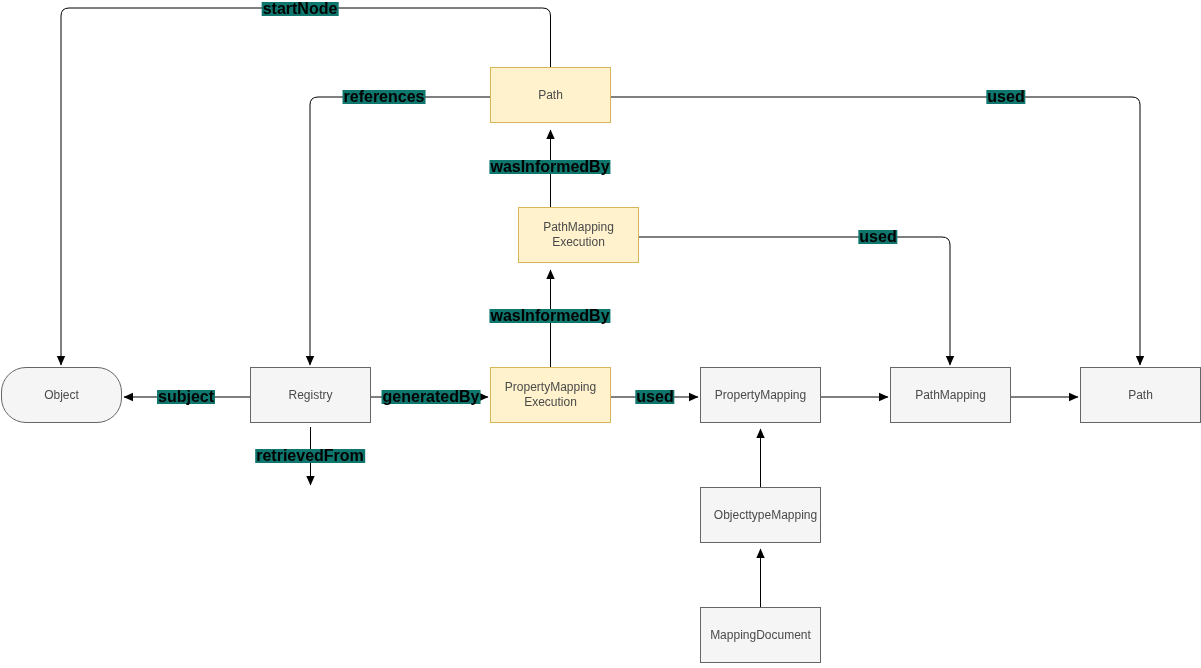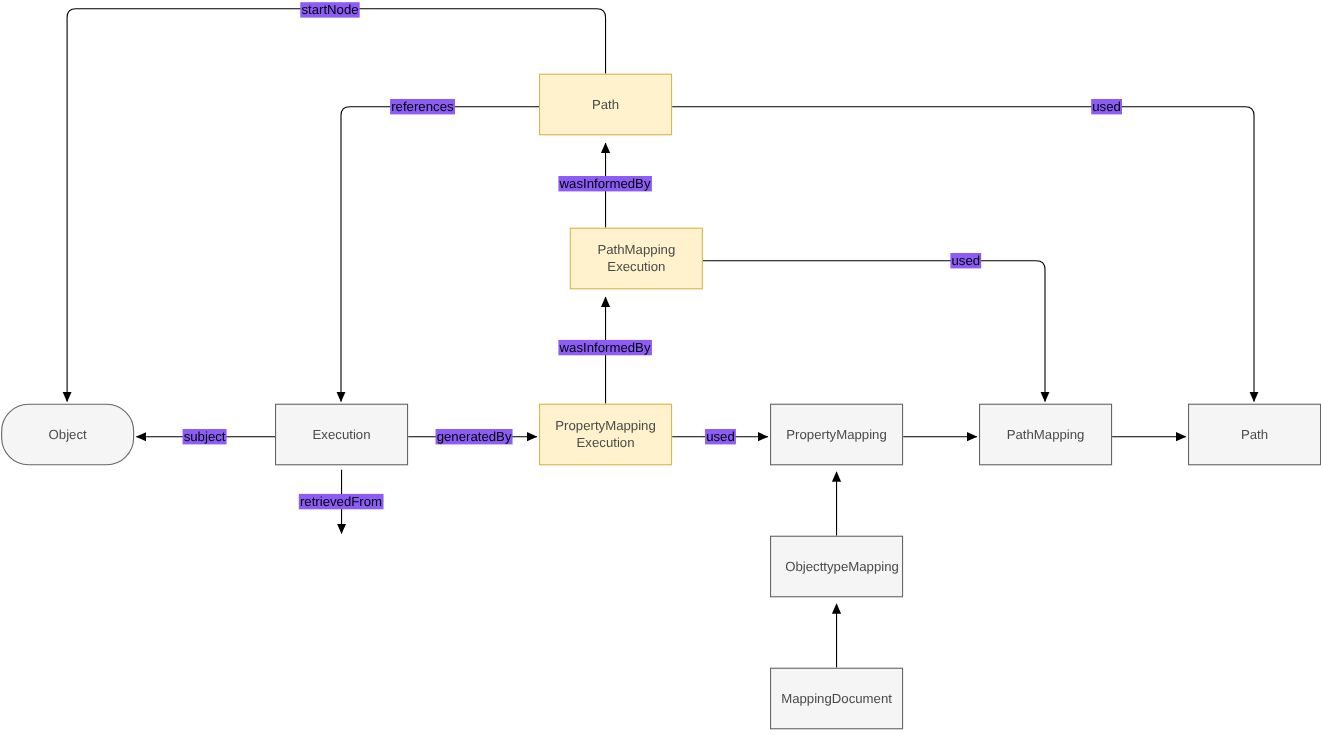--- a/index.html
+++ b/index.html
@@ -43,26 +43,27 @@
     color: #4a4a4a;
     padding: 2px 6px;
   }
   .node.highlight {
     background: #FFF2CC;
     border-color: #D6B656;
   }
   .edge-label {
     position: absolute;
     transform: translate(-50%, -50%);
-    background: #8b5cf6;
+    background: #0f766e;
     color: #000000;
-    font-size: 12px;
+    font-size: 16px;
     line-height: 14px;
     padding: 0 1px;
     white-space: nowrap;
+    font-weight: bold;
   }
 </style>
 </head>
 <body>
 
 <div id="canvas">
 
   <svg id="edge-layer" viewBox="0 0 1201 668" xmlns="http://www.w3.org/2000/svg">
     <defs>
       <marker id="arrow" viewBox="0 0 10 10" markerWidth="10" markerHeight="10" refX="9" refY="5" orient="auto">
@@ -96,21 +97,21 @@
 
   <div class="node highlight" style="left:490px; top:367px;">
     <span>PropertyMapping Execution</span>
   </div>
 
   <div class="node" style="left:1px; top:367px;border-radius:25px;">
     <span>Object</span>
   </div>
 
   <div class="node" style="left:250px; top:367px;">
-    <span>Execution</span>
+    <span>Registry</span>
   </div>
 
   <div class="node" style="left:700px; top:367px;">
     <span>PropertyMapping</span>
   </div>
 
   <div class="node" style="left:890px; top:367px;">
     <span>PathMapping</span>
   </div>
 

